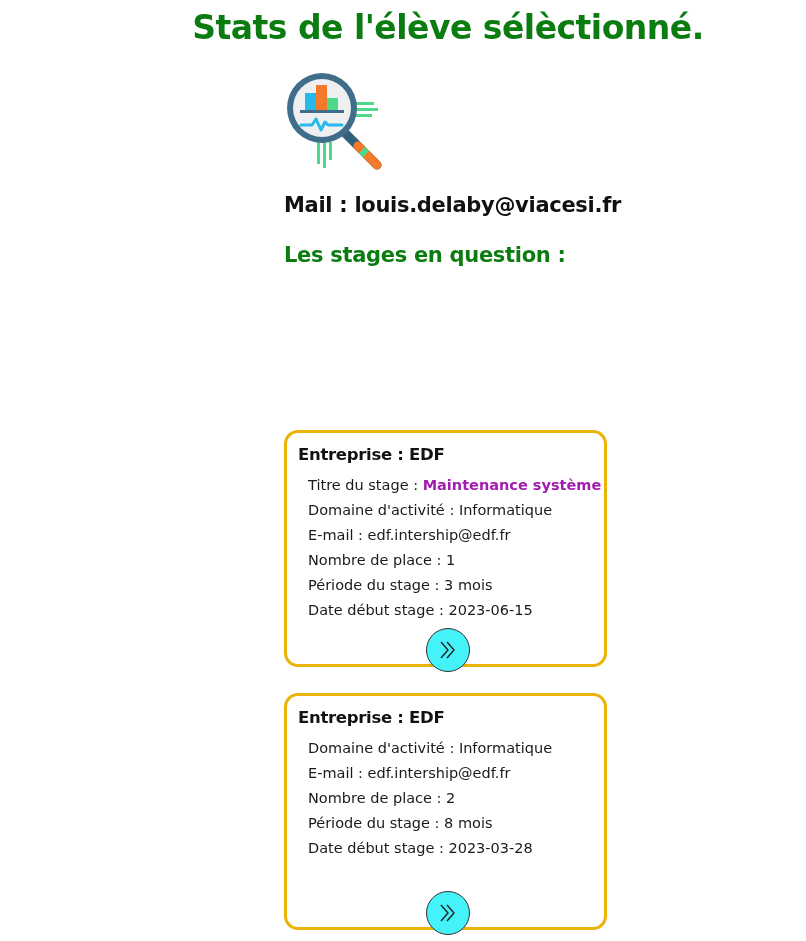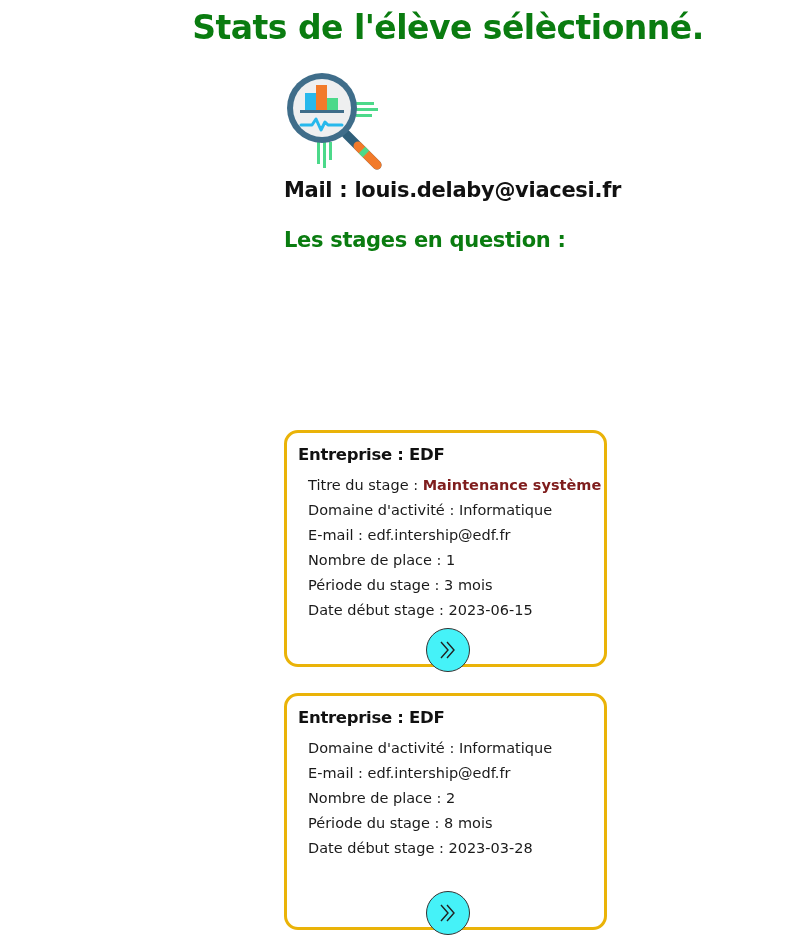--- a/index.html
+++ b/index.html
@@ -32,21 +32,21 @@
       left: 284px;
       top: 68px;
       width: 400px;
     }
     .stats-icon {
       width: 100px;
       height: 104px;
       display: block;
     }
     .mail-heading {
-      margin: 3px 0 0 0;
+      margin: 18px 0 0 0;
       font-size: 21px;
       font-weight: bold;
       color: #111;
       letter-spacing: -0.3px;
       line-height: 30px;
     }
     .info-list {
       margin-top: 14px;
     }
     .info-line {
@@ -87,21 +87,21 @@
       top: 40px;
     }
     .card-line {
       font-size: 14.5px;
       line-height: 25px;
       color: #1a1a1a;
       white-space: nowrap;
     }
     .card-line b {
       font-weight: bold;
-      color: #7f1d1d;
+      color: #a21caf;
     }
     .details-button {
       position: absolute;
       left: 139px;
       top: 195px;
       width: 44px;
       height: 44px;
       border-radius: 50%;
       background: #45f2f8;
       border: 1.5px solid #333;

